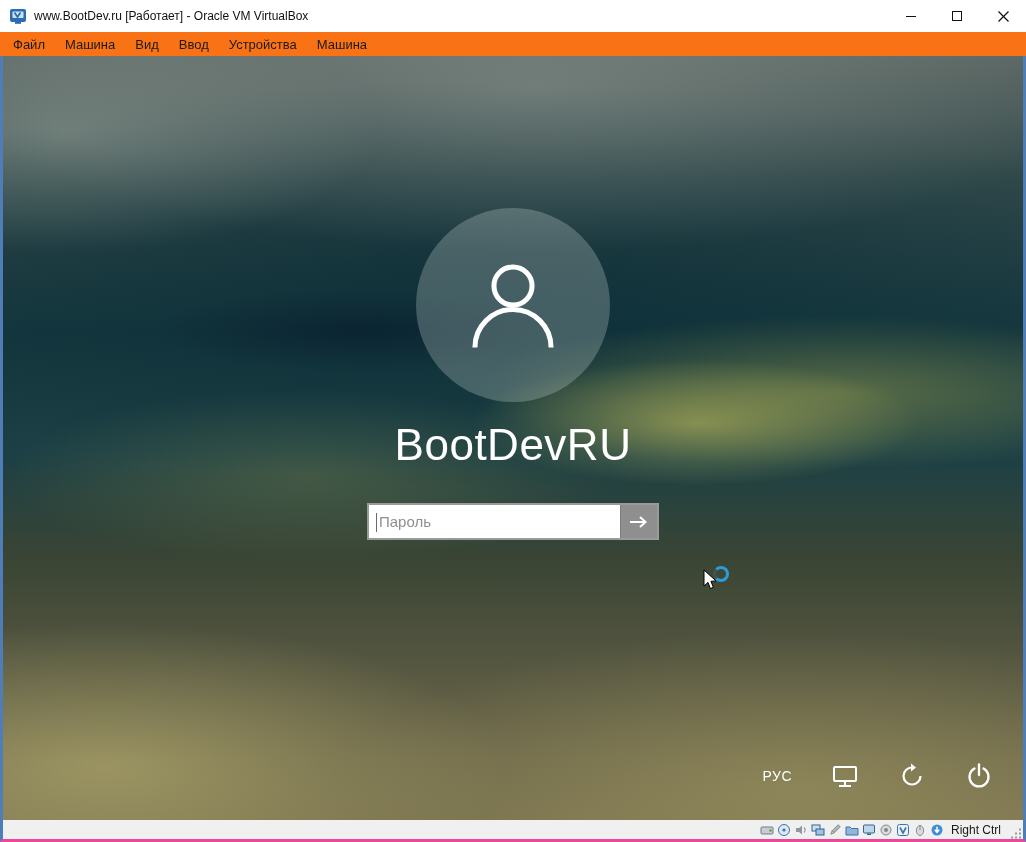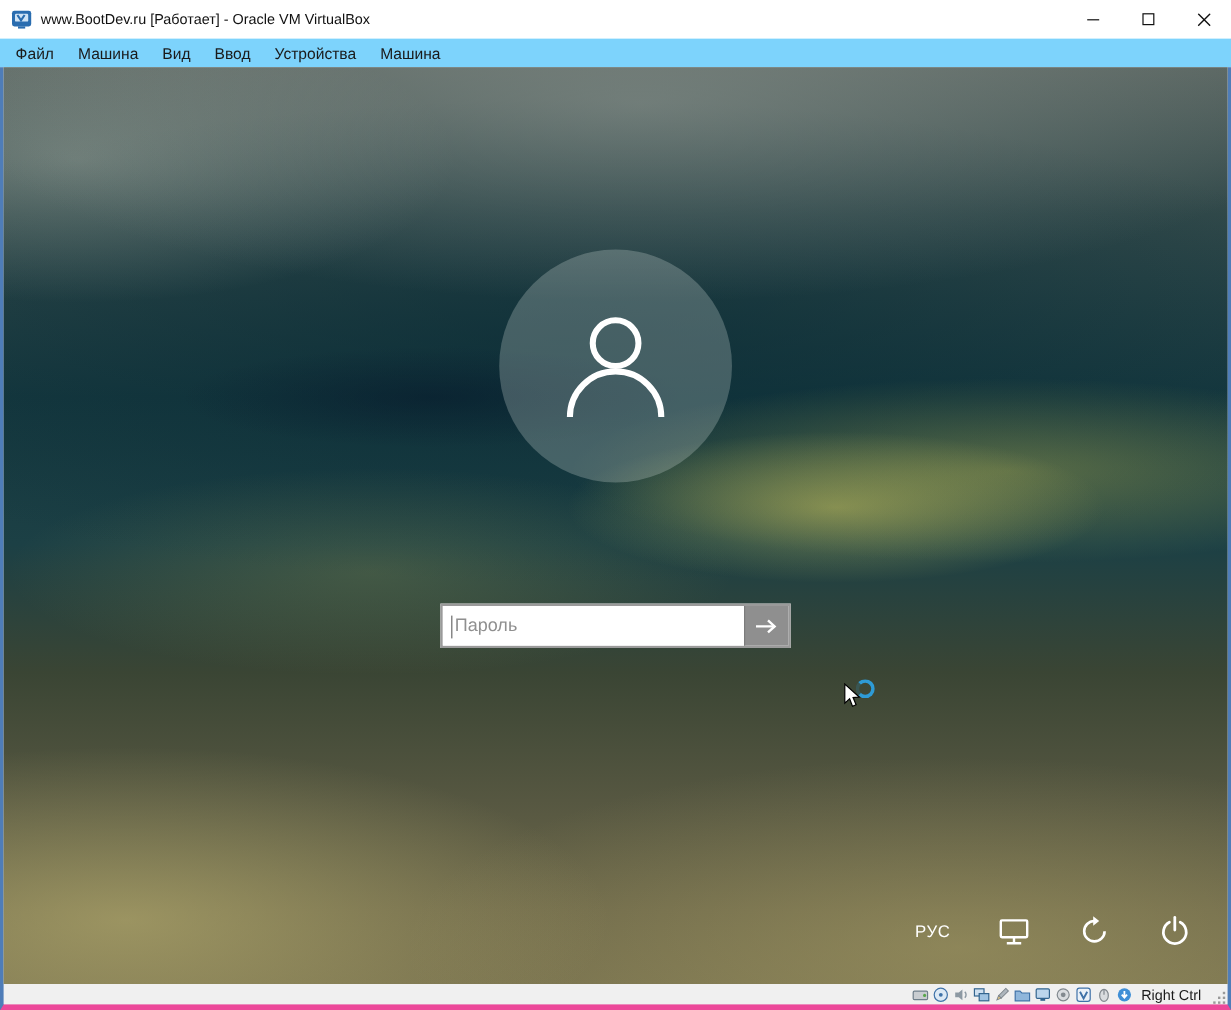--- a/index.html
+++ b/index.html
@@ -10,21 +10,21 @@
   
   .titlebar { height:32px; background:#ffffff; display:flex; align-items:center; padding-left:9px; position:relative; flex:0 0 auto; }
   .vbox-icon { width:18px; height:18px; display:inline-flex; }
   .title { font-size:12px; color:#111; margin-left:7px; white-space:nowrap; }
   .win-controls { position:absolute; right:0; top:0; height:100%; display:flex; }
   .wc { width:46px; height:100%; border:none; background:transparent; display:flex; align-items:center; justify-content:center; cursor:pointer; }
   .glyph-min { width:10px; height:1px; background:#111; display:block; }
   .glyph-max { width:10px; height:10px; border:1px solid #111; display:block; }
 
   
-  .menubar { height:24px; background:#7dd3fc; display:flex; align-items:center; padding-left:3px; flex:0 0 auto; }
+  .menubar { height:24px; background:#f97316; display:flex; align-items:center; padding-left:3px; flex:0 0 auto; }
   .menu-item { font-size:13px; color:#1a1a1a; padding:3px 10px; cursor:default; }
 
   
   .vm-wrap { height:764px; border-left:3px solid #4f7db8; border-right:3px solid #4f7db8; flex:0 0 auto; }
   .vm-screen {
     position:relative; width:100%; height:100%; overflow:hidden;
     background:
       radial-gradient(ellipse 320px 90px at 68% 48%, rgba(215,205,95,0.50), transparent 70%),
       radial-gradient(ellipse 520px 110px at 82% 44%, rgba(190,185,80,0.40), transparent 70%),
       radial-gradient(ellipse 420px 120px at 30% 55%, rgba(150,150,80,0.28), transparent 72%),
@@ -70,21 +70,21 @@
   .corner-cluster {
     position:absolute; right:30px; bottom:30px;
     display:flex; align-items:center; gap:39px; color:#fff;
   }
   .lang { font-size:14px; letter-spacing:0.5px; cursor:default; }
   .ci { display:inline-flex; cursor:pointer; }
 
   
   .statusbar {
     height:22px; background:#f0f0f0; flex:0 0 auto;
-    border-left:3px solid #4f7db8; border-right:3px solid #4f7db8; border-bottom:5px solid #ec4899;
+    border-left:3px solid #4f7db8; border-right:3px solid #4f7db8; border-bottom:3px solid #ec4899;
     display:flex; align-items:center; justify-content:flex-end; gap:3px; padding-right:1px;
   }
   .si { display:inline-flex; cursor:pointer; }
   .hostkey { font-size:12px; color:#1a1a1a; margin:0 6px 0 4px; white-space:nowrap; }
   .grip { display:inline-flex; align-self:flex-end; }
 </style>
 </head>
 <body>
 
 <div class="window">
@@ -127,20 +127,21 @@
   <div class="vm-wrap">
     <div class="vm-screen">
 
       <div class="avatar">
         <svg width="112" height="112" viewBox="0 0 100 100">
           <circle cx="50" cy="33" r="17" fill="none" stroke="#ffffff" stroke-width="4.5"></circle>
           <path d="M 16 88 a 34 34 0 0 1 68 0" fill="none" stroke="#ffffff" stroke-width="4.5"></path>
         </svg>
       </div>
 
+      <div class="username">BootDevRU</div>
 
       <div class="password-row">
         <div class="caret"></div>
         <input type="text" placeholder="Пароль" style="">
         <button class="submit">
           <svg width="20" height="14" viewBox="0 0 20 14">
             <line x1="1" y1="7" x2="16" y2="7" stroke="#ffffff" stroke-width="2"></line>
             <polyline points="11,2 16.5,7 11,12" fill="none" stroke="#ffffff" stroke-width="2"></polyline>
           </svg>
         </button>

